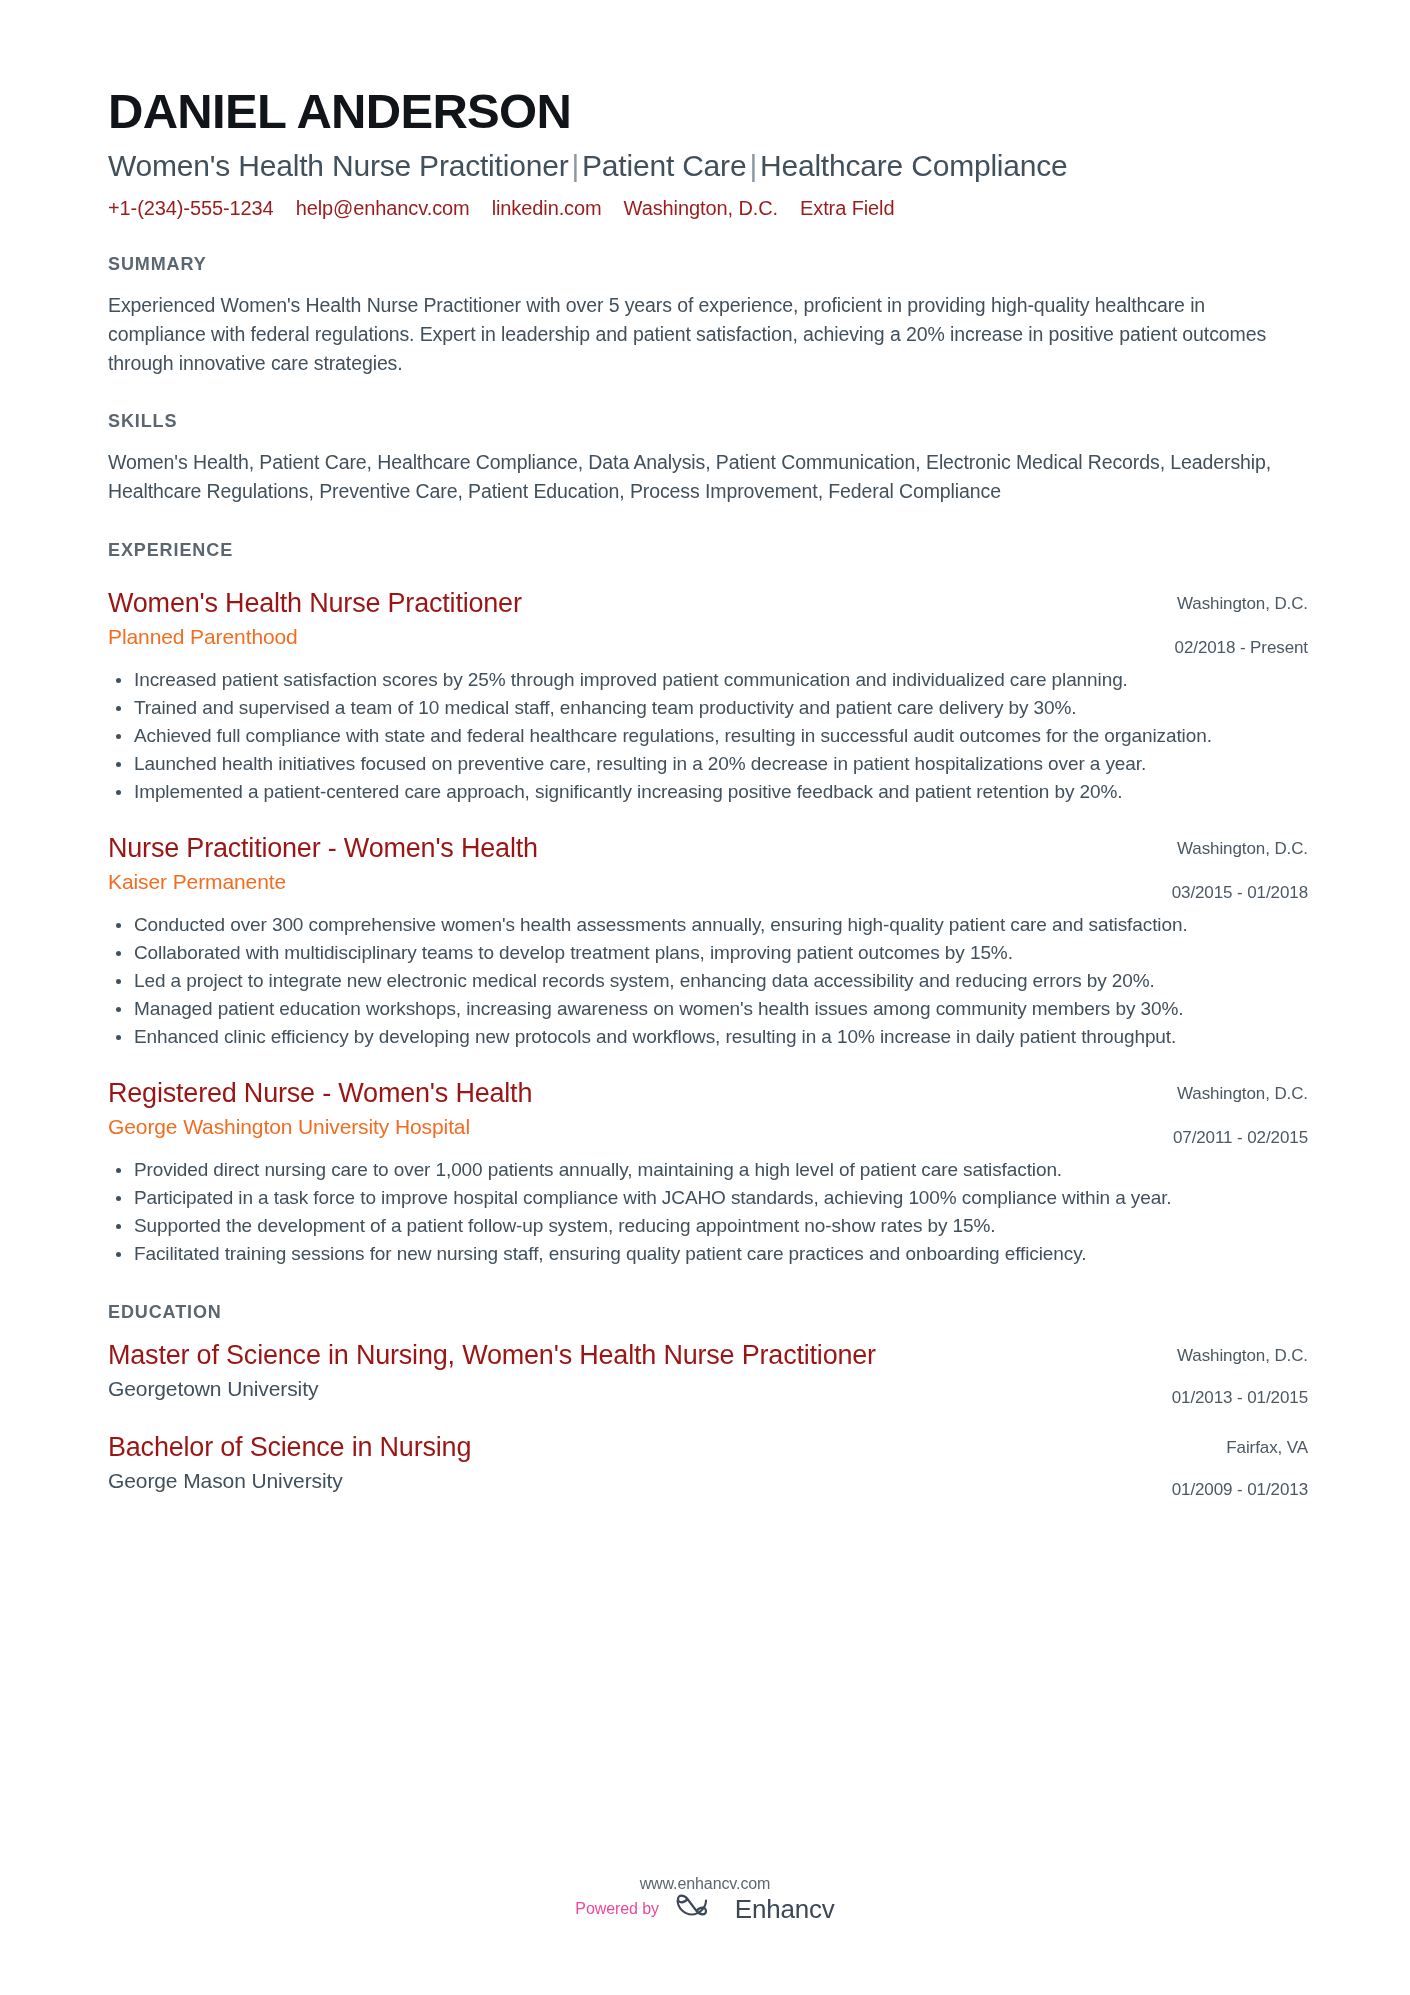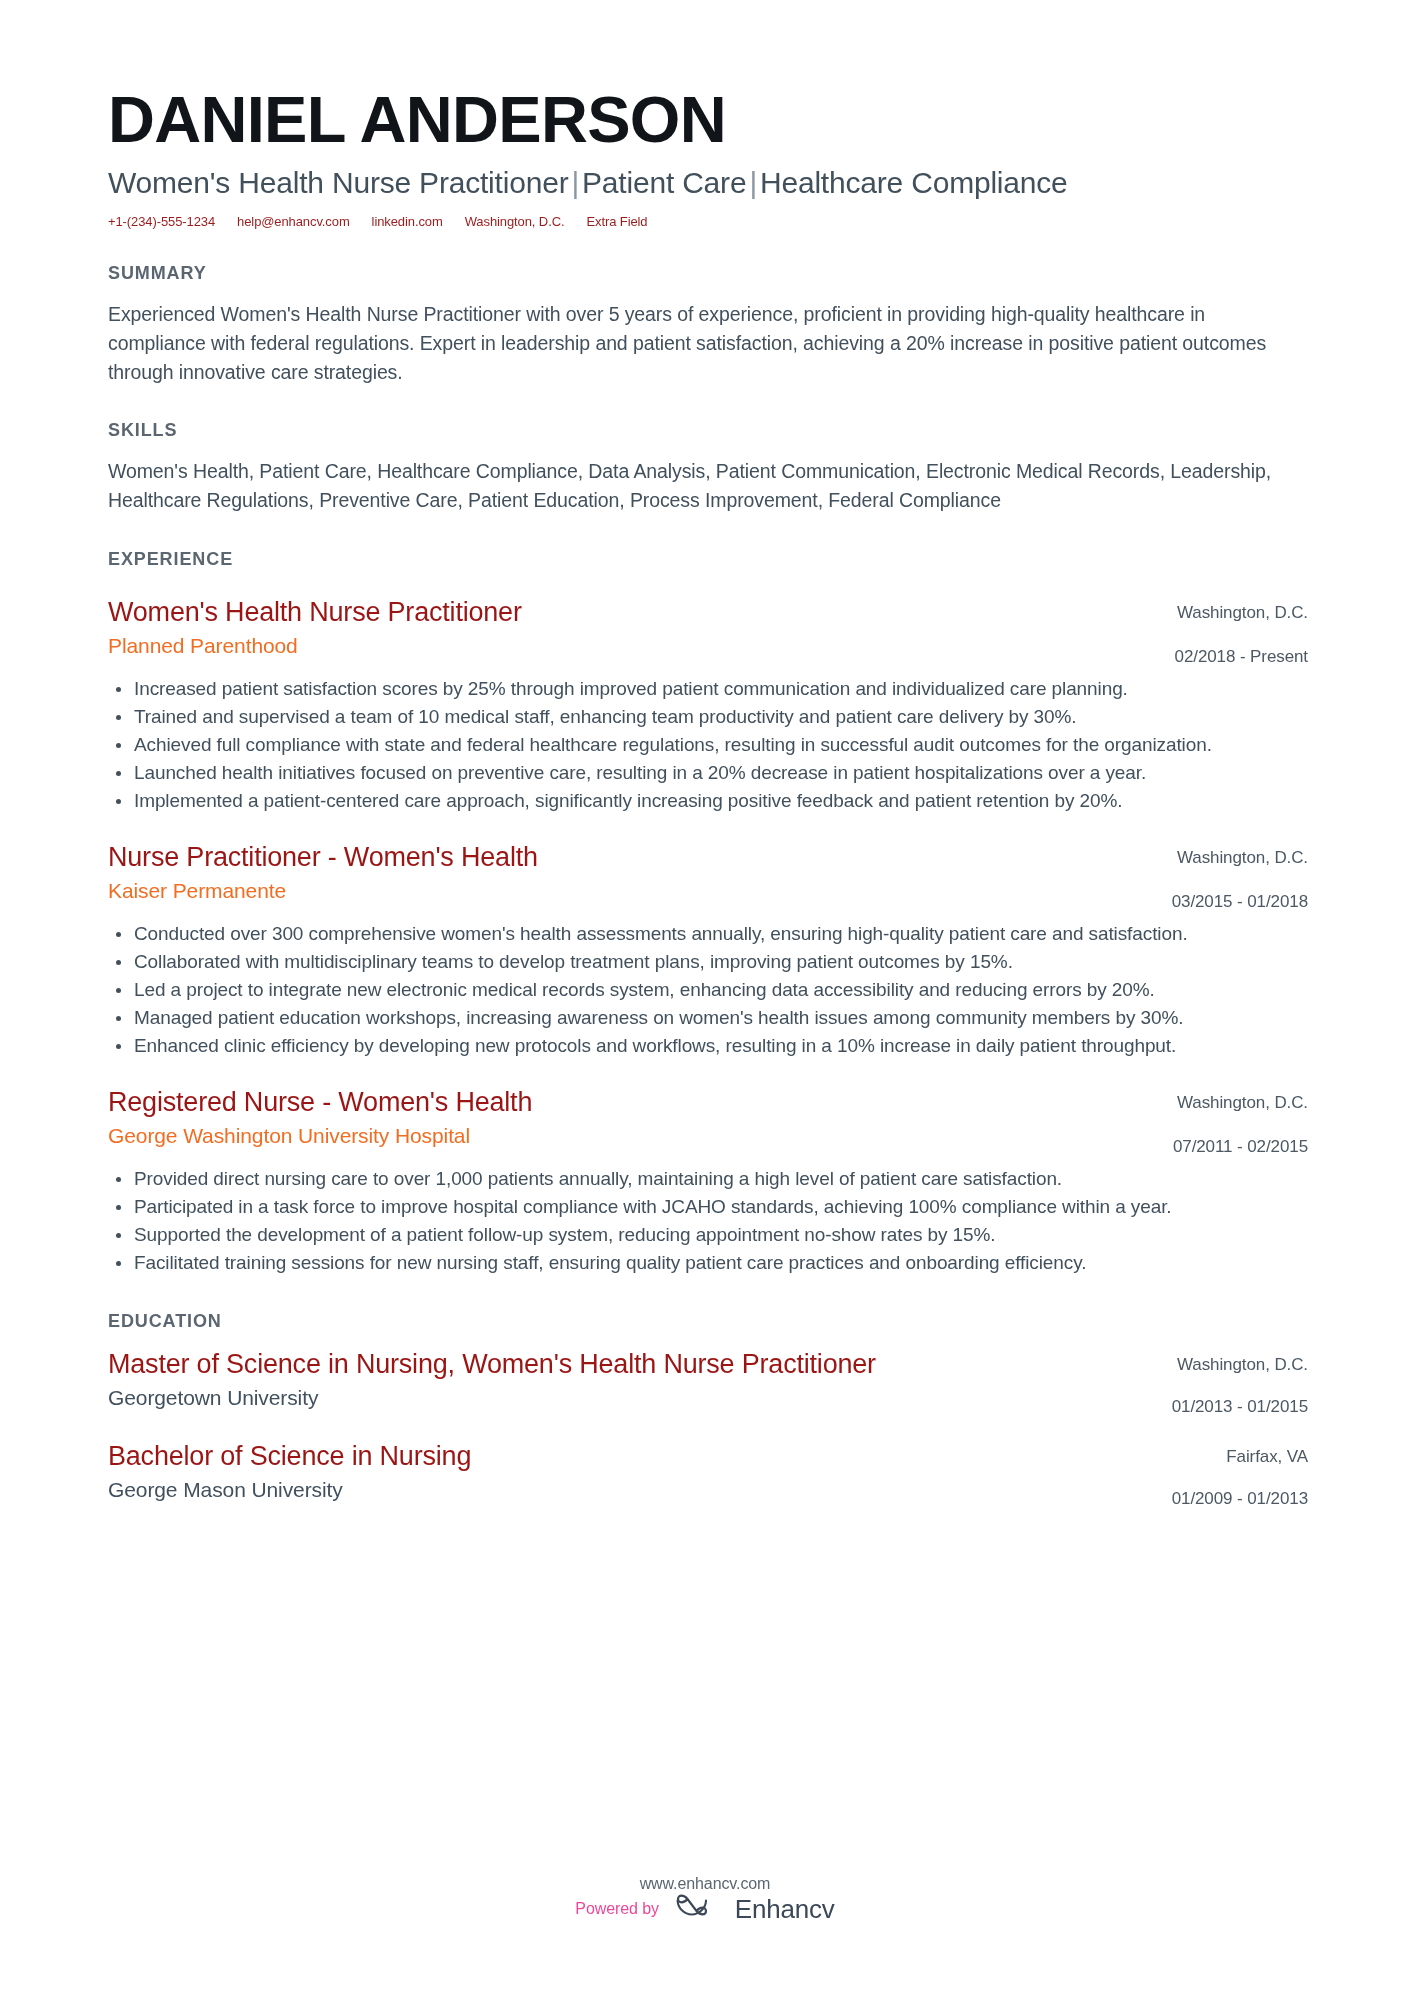--- a/index.html
+++ b/index.html
@@ -22,21 +22,21 @@
   }
   .content {
     position: absolute;
     left: 108px;
     top: 0;
     width: 1200px;
   }
 
   
   .name {
-    font-size: 65px;
+    font-size: 49px;
     font-weight: 700;
     letter-spacing: -0.7px;
     color: #111418;
     line-height: 1.06;
     margin: 0;
     padding-top: 86px;
   }
   .headline {
     font-size: 30px;
     font-weight: 400;
@@ -45,21 +45,21 @@
     margin-top: 9px;
     letter-spacing: -0.2px;
   }
   .headline .bar {
     color: #8b98a3;
     font-weight: 300;
     padding: 0 3px;
   }
   .contact-row {
     margin-top: 12px;
-    font-size: 13px;
+    font-size: 20px;
     color: #9b1c1c;
     letter-spacing: -0.1px;
     display: flex;
     flex-wrap: wrap;
     align-items: baseline;
   }
   .contact-row .citem {
     margin-right: 22px;
     white-space: nowrap;
   }

